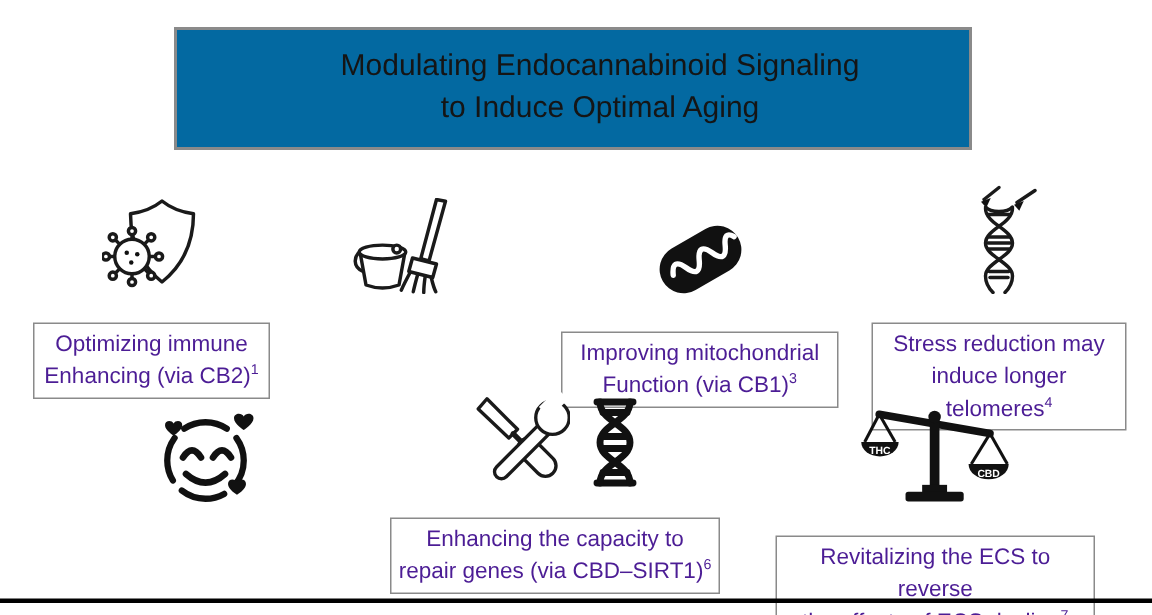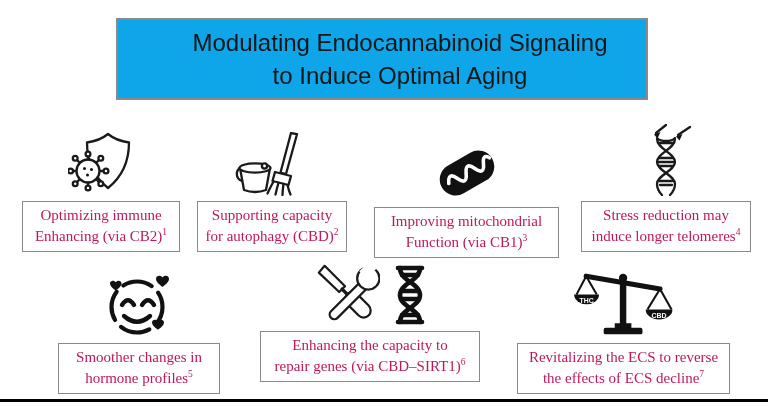--- a/index.html
+++ b/index.html
@@ -4,34 +4,33 @@
 <style>
   * { margin:0; padding:0; box-sizing:border-box; }
   html,body { background:#ffffff; }
   body { font-family:"Liberation Sans","DejaVu Sans",sans-serif; }
   .canvas {
     position:relative; width:768px; height:410px; background:#ffffff;
     overflow:hidden; color:#1a1a1a;
   }
   .title-box {
     position:absolute; left:116px; top:18px; width:532px; height:82px;
-    border:2px solid #8a8a8a; background:#0ea5e9;
+    border:2px solid #8a8a8a; background:#0369a1;
     display:flex; flex-direction:column; align-items:center; justify-content:center;
-    text-align:center; font-size:24px; line-height:1.38; color:#151515;padding-left:36px;
+    text-align:center; font-size:20px; line-height:1.38; color:#151515;padding-left:36px;
   }
   .card { position:absolute; display:flex; flex-direction:column; align-items:center; }
   .icon-area { display:flex; align-items:flex-end; justify-content:center; width:100%; }
   .row1 .icon-area { height:74px; }
   .row2 .icon-area { height:66px; }
   .label-box {
-    margin-top:5px; width:100%;
+    margin-top:19px; width:100%;
     border:1.5px solid #8a8a8a; background:#ffffff;
-    text-align:center; font-size:15px; line-height:1.42; color:#be185d;
+    text-align:center; font-size:15px; line-height:1.42; color:#4c1d95;
     padding:3px 2px;
-    font-family:Liberation Serif, serif;
   }
   .label-box sup { font-size:9.5px; line-height:0; }
   .icon-pair { display:flex; align-items:flex-end; gap:12px; }
   .bottom-rule { position:absolute; left:0; top:399px; width:768px; height:3px; background:#000000; }
   svg { display:block; }
   .stroke { fill:none; stroke:#1a1a1a; stroke-width:2.3; stroke-linecap:round; stroke-linejoin:round; }
   .wfill  { fill:#ffffff; stroke:#1a1a1a; stroke-width:2.3; stroke-linejoin:round; }
   .solid  { fill:#111111; stroke:none; }
   .pan-label { fill:#ffffff; font-family:"Liberation Sans",sans-serif; font-size:7.5px; font-weight:bold; text-anchor:middle; }
 </style>
@@ -89,24 +88,20 @@
           <path d="M44.5 50.8 Q42.5 58 41.5 62.5"></path>
           <path d="M49.5 52 Q48.5 59 48.5 63"></path>
           <path d="M53.5 53 Q55 59.5 56.5 62.5"></path>
         </g>
         <path class="stroke" d="M7 35 C1.5 38.5 1 46 8 49"></path>
         <path class="wfill" d="M6 36 L10 58 Q21 62 32 58 L36 36 Z"></path>
         <ellipse class="wfill" cx="21" cy="36" rx="15.5" ry="4.6"></ellipse>
         <circle class="wfill" cx="30.5" cy="34" r="2.6"></circle>
       </svg>
     </div>
-    <div class="label-box">
-      <span>Supporting capacity</span><br>
-      <span>for autophagy (CBD)</span><sup>2</sup>
-    </div>
   </div>
 
   <div class="card row1" style="left:374px; top:128px; width:185px;">
     <div class="icon-area">
       <svg width="66" height="58" viewBox="0 0 66 58">
         <g transform="rotate(-30 33 29)">
           <rect class="solid" x="4" y="13" width="58" height="32" rx="16"></rect>
           <path d="M12 29 q5 -11 10 0 q5 11 10 0 q5 -11 10 0 q5 11 10 0 q4 -9 8 -2" fill="none" stroke="#ffffff" stroke-width="3.6" stroke-linecap="round"></path>
         </g>
       </svg>
@@ -151,24 +146,20 @@
         <circle cx="33" cy="33" r="25.5" fill="none" stroke="#111111" stroke-width="4.2" stroke-linecap="round" stroke-dasharray="30 9" stroke-dashoffset="12"></circle>
         <path d="M18 31 Q24 21.5 30 31" fill="none" stroke="#111111" stroke-width="4.4" stroke-linecap="round"></path>
         <path d="M38 31 Q44 21.5 50 31" fill="none" stroke="#111111" stroke-width="4.4" stroke-linecap="round"></path>
         <path d="M20 42 Q33 53.5 46 42" fill="none" stroke="#111111" stroke-width="4.4" stroke-linecap="round"></path>
         <g class="solid">
           <path transform="translate(6,6) scale(1.15)" d="M5 2 C4 0 0 0 0 3 C0 6 5 9 5 9 C5 9 10 6 10 3 C10 0 6 0 5 2 Z"></path>
           <path transform="translate(52,1) scale(1.3)" d="M5 2 C4 0 0 0 0 3 C0 6 5 9 5 9 C5 9 10 6 10 3 C10 0 6 0 5 2 Z"></path>
           <path transform="translate(48,45) scale(1.2)" d="M5 2 C4 0 0 0 0 3 C0 6 5 9 5 9 C5 9 10 6 10 3 C10 0 6 0 5 2 Z"></path>
         </g>
       </svg>
-    </div>
-    <div class="label-box">
-      <span>Smoother changes in</span><br>
-      <span>hormone profiles</span><sup>5</sup>
     </div>
   </div>
 
   <div class="card row2" style="left:260px; top:260px; width:220px;">
     <div class="icon-area">
       <div class="icon-pair">
         <svg width="68" height="66" viewBox="0 0 70 68">
           <path class="wfill" d="M7 13 L13 6 L34 27 L28 33 Z"></path>
           <line x1="31" y1="30" x2="38" y2="37" stroke="#1a1a1a" stroke-width="3.6" stroke-linecap="round"></line>
           <rect class="wfill" x="32" y="39" width="31" height="14.5" rx="7.2" transform="rotate(45 47.5 46)"></rect>

